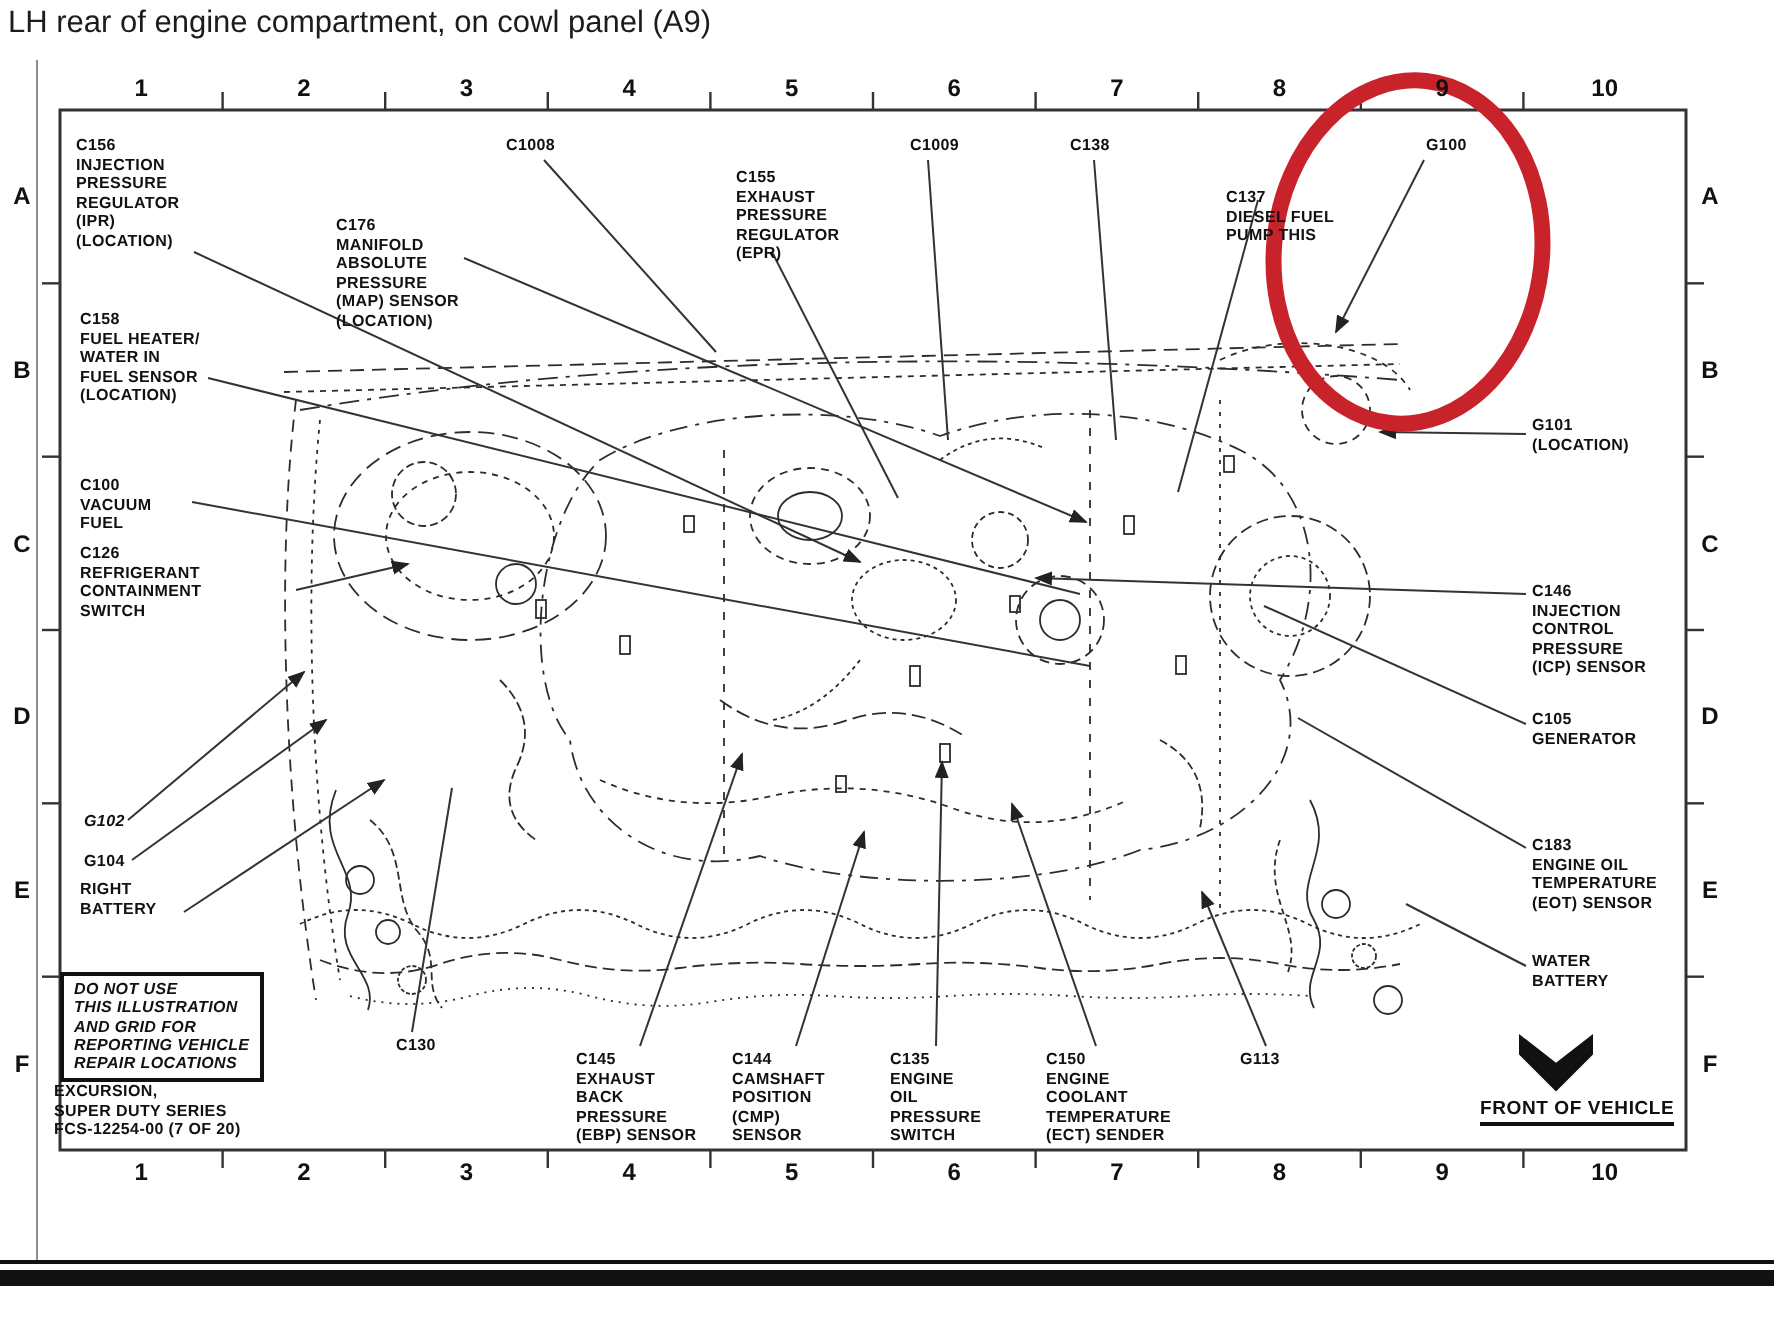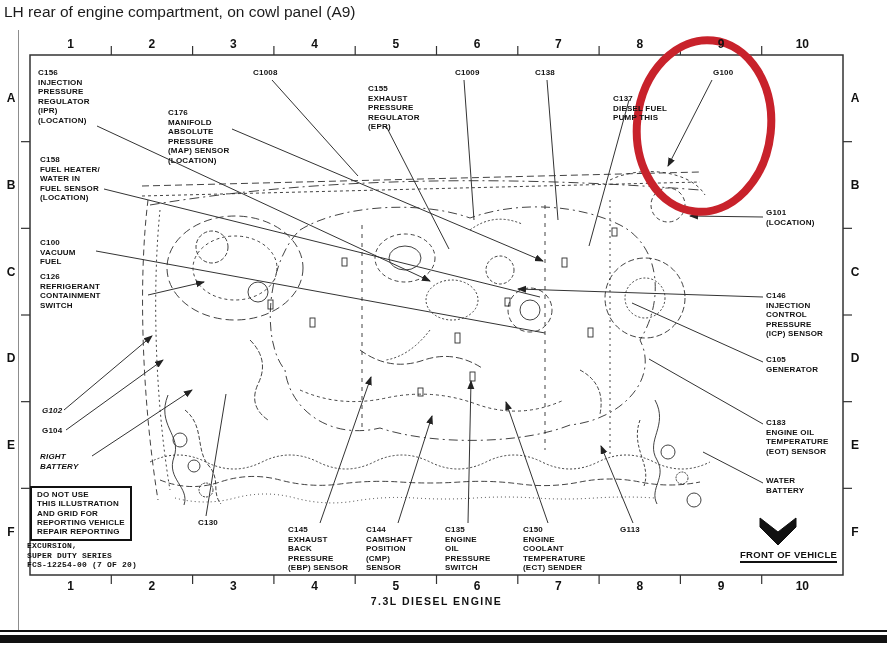--- a/index.html
+++ b/index.html
@@ -4,22 +4,22 @@
 <style>
   html,body{margin:0;padding:0;background:#fff;}
   #screen{position:relative;width:887px;height:663px;background:#fff;overflow:hidden;
           font-family:"Liberation Sans",sans-serif;color:#111;}
   .title{position:absolute;left:4px;top:3px;font-size:15.5px;color:#1c1c1c;white-space:nowrap;}
   .vline{position:absolute;left:18px;top:30px;width:1px;height:600px;background:#8d8d8d;}
   #overlay{position:absolute;left:0;top:0;}
   .grid-label{position:absolute;font-weight:bold;font-size:12px;transform:translate(-50%,-50%);}
   .callout{position:absolute;font-weight:bold;font-size:8px;line-height:9.6px;letter-spacing:.2px;white-space:nowrap;}
   .note-box{position:absolute;left:30px;top:486px;border:2.5px solid #111;padding:2px 5px 3px;
-            font-weight:bold;font-size:8px;line-height:9.3px;letter-spacing:.2px;background:#fff;}
-  .sheet-info{position:absolute;left:27px;top:541px;font-weight:bold;font-size:8px;line-height:9.6px;letter-spacing:.2px;font-family:Liberation Mono, monospace;}
+            font-weight:bold;font-size:8px;line-height:9.3px;letter-spacing:.2px;background:#fff;font-style:italic;}
+  .sheet-info{position:absolute;left:27px;top:541px;font-weight:bold;font-size:8px;line-height:9.6px;letter-spacing:.2px;}
   .caption{position:absolute;left:30px;top:595px;width:813px;text-align:center;font-weight:bold;
            font-size:10.5px;letter-spacing:1.5px;}
   .fov{position:absolute;left:740px;top:549px;font-weight:bold;font-size:9.5px;letter-spacing:.3px;
        border-bottom:2px solid #111;padding-bottom:1px;}
   .bar-thin{position:absolute;left:0;top:630px;width:887px;height:2px;background:#111;}
   .bar-thick{position:absolute;left:0;top:635px;width:887px;height:8px;background:#111;}
 </style>
 </head>
 <body>
 
@@ -247,21 +247,21 @@
         <div>REFRIGERANT</div>
         <div>CONTAINMENT</div>
         <div>SWITCH</div>
       </div>
       <div class="callout" style="left: 42px; top: 406px; font-style: italic;">
         <div>G102</div>
       </div>
       <div class="callout" style="left: 42px; top: 426px;">
         <div>G104</div>
       </div>
-      <div class="callout" style="left: 40px; top: 452px; font-style: italic;">
+      <div class="callout" style="left: 40px; top: 440px;">
         <div>RIGHT</div>
         <div>BATTERY</div>
       </div>
       <div class="callout" style="left: 198px; top: 518px;">
         <div>C130</div>
       </div>
       <div class="callout" style="left: 288px; top: 525px;">
         <div>C145</div>
         <div>EXHAUST</div>
         <div>BACK</div>
@@ -317,26 +317,25 @@
         <div>WATER</div>
         <div>BATTERY</div>
       </div>
     </div>
 
   <div class="note-box" id="note-box">
       <div>DO NOT USE</div>
       <div>THIS ILLUSTRATION</div>
       <div>AND GRID FOR</div>
       <div>REPORTING VEHICLE</div>
-      <div>REPAIR REPORTING</div>
+      <div>REPAIR LOCATIONS</div>
     </div>
   <div class="sheet-info" id="sheet-info">
       <div>EXCURSION,</div>
       <div>SUPER DUTY SERIES</div>
       <div>FCS-12254-00  (7 OF 20)</div>
     </div>
 
   <div class="fov">FRONT OF VEHICLE</div>
-  <div class="caption">7.3L DIESEL ENGINE</div>
 
   <div class="bar-thin"></div>
   <div class="bar-thick"></div>
 </div>
 
 </body></html>

